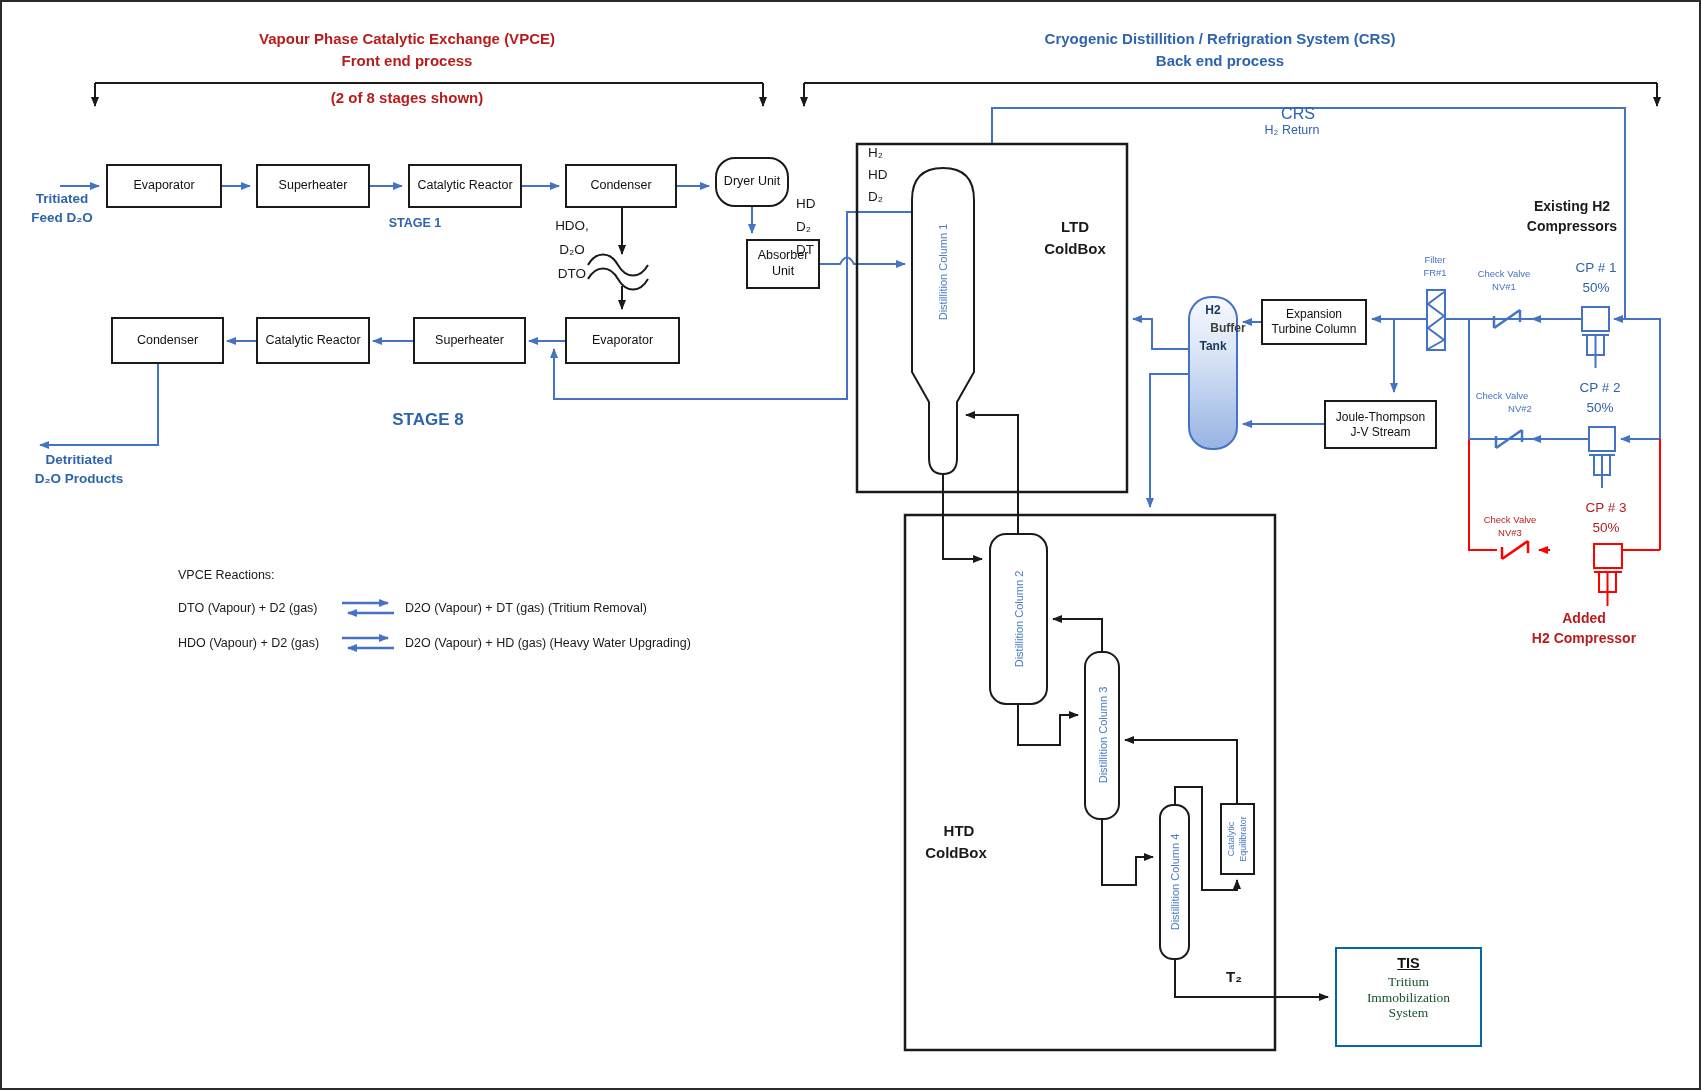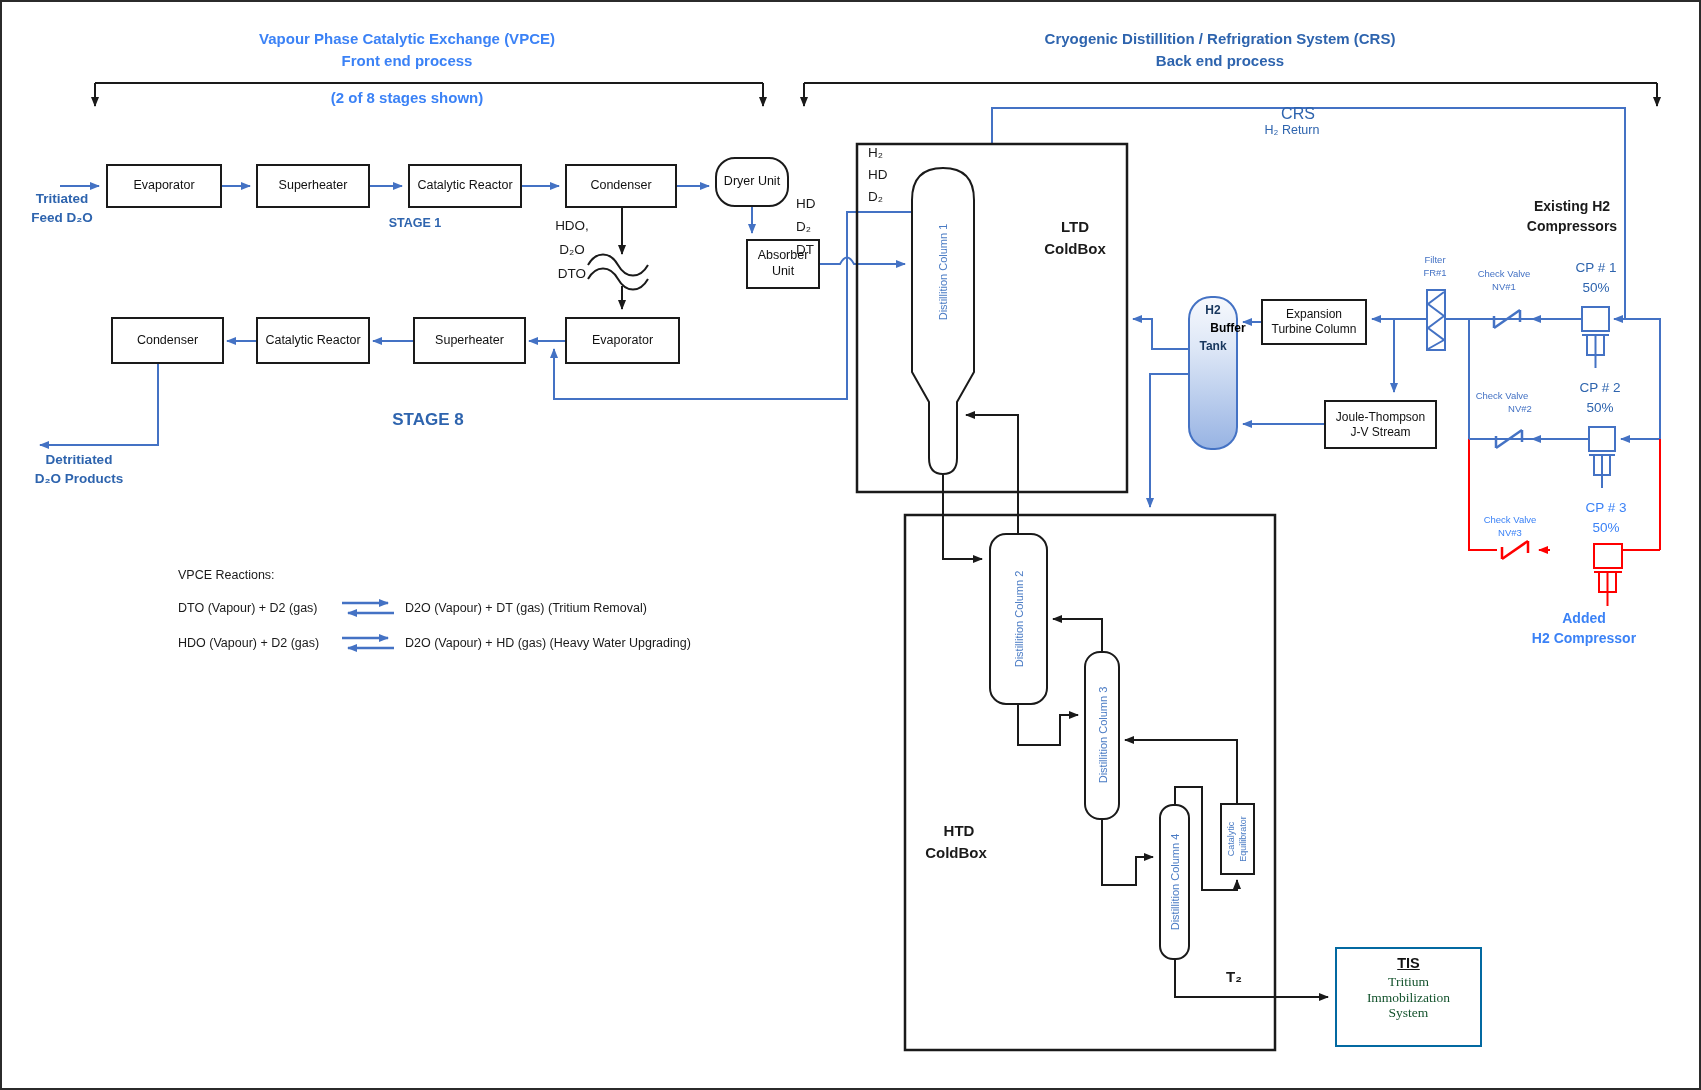--- a/index.html
+++ b/index.html
@@ -3,21 +3,21 @@
 <meta charset="utf-8">
 <style>
   html,body{margin:0;padding:0;background:#fff;}
   #stage{position:relative;width:1701px;height:1090px;background:#fff;border:2px solid #2b2b2b;box-sizing:border-box;font-family:"Liberation Sans",sans-serif;overflow:hidden;}
   #lines{position:absolute;left:0;top:0;z-index:1;}
   .lbl{position:absolute;white-space:nowrap;font:13px "Liberation Sans",sans-serif;color:#1a1a1a;z-index:3;}
   .c{transform:translateX(-50%);}
   .b{font-weight:bold;}
   .blue{color:#2E64AE;}
   .lblue{color:#4472C4;}
-  .red{color:#3b82f6;}
+  .red{color:#b91c1c;}
   .pbox{position:absolute;border:2px solid #1a1a1a;background:#fff;display:flex;align-items:center;justify-content:center;text-align:center;font:12.5px "Liberation Sans",sans-serif;color:#111;line-height:1.25;box-sizing:border-box;z-index:3;}
   .vlabel{position:absolute;white-space:nowrap;font:11px "Liberation Sans",sans-serif;color:#4A7BC4;transform:translate(-50%,-50%) rotate(-90deg);z-index:3;text-align:center;}
   .tisbox{position:absolute;border:2px solid #0369a1;background:#fff;text-align:center;box-sizing:border-box;z-index:3;padding-top:6px;}
   .tisbox .abbr{font:bold 14.5px "Liberation Sans",sans-serif;text-decoration:underline;color:#111;}
   .tisbox .srf{font:13.5px "Liberation Serif",serif;color:#14532d;line-height:1.6;}
 </style>
 </head>
 <body>
 
 <div id="stage">
@@ -233,21 +233,21 @@
 <div class="vlabel" style="left:1017px;top:617px;">Distillition Column 2</div>
 <div class="vlabel" style="left:1101px;top:733px;">Distillition Column 3</div>
 <div class="vlabel" style="left:1173px;top:880px;">Distillition Column 4</div>
 <div class="vlabel" style="left:1236px;top:837px;font-size:9px;line-height:1.3;">
   <div>Catalytic</div>
   <div>Equilibrator</div>
 </div>
 <div class="lbl c b" style="left:1232px;top:966px;font-size:15px;">T₂</div>
 
 <div class="lbl c" style="left:1211px;top:301px;font-size:12px;font-weight:600;color:#17365D;">H2</div>
-<div class="lbl c" style="left:1226px;top:319px;font-size:12px;font-weight:600;color:#000000;">Buffer</div>
+<div class="lbl c" style="left:1226px;top:319px;font-size:12px;font-weight:600;color:#404040;">Buffer</div>
 <div class="lbl c" style="left:1211px;top:337px;font-size:12px;font-weight:600;color:#17365D;">Tank</div>
 <div class="pbox" style="left:1259px;top:297px;width:106px;height:46px;flex-direction:column;font-size:12px;">
   <div>Expansion</div>
   <div>Turbine Column</div>
 </div>
 <div class="pbox" style="left:1322px;top:398px;width:113px;height:49px;flex-direction:column;font-size:12px;">
   <div>Joule-Thompson</div>
   <div>J-V Stream</div>
 </div>
 

